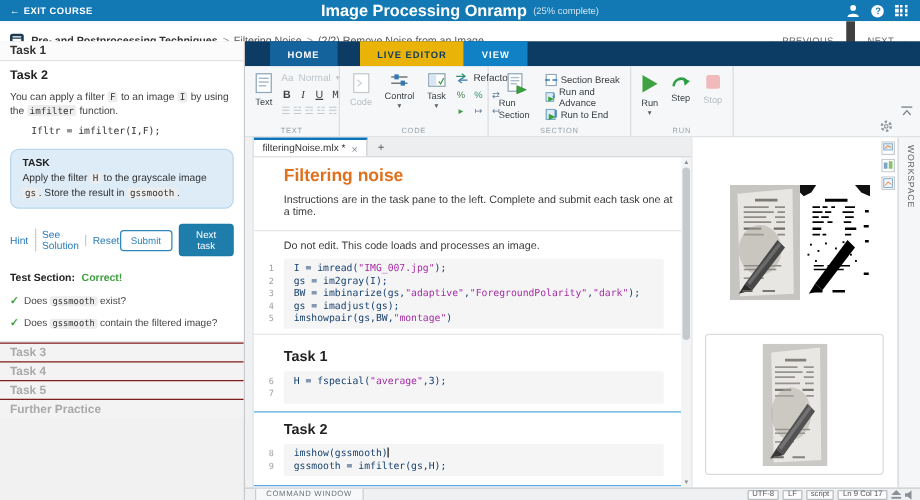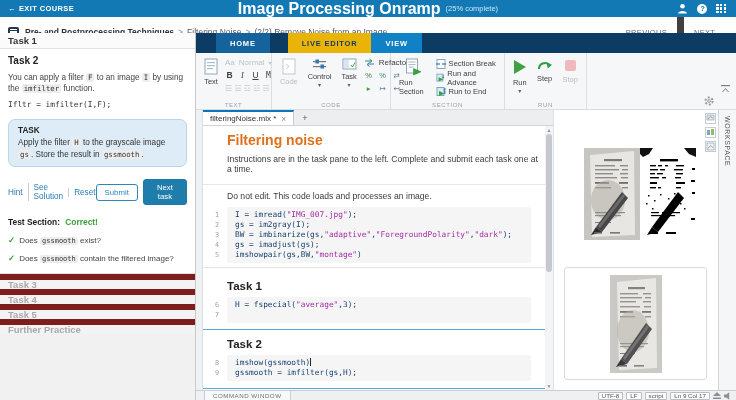--- a/index.html
+++ b/index.html
@@ -4,46 +4,46 @@
 <style>
   *{box-sizing:border-box;margin:0;padding:0}
   html,body{width:736px;height:400px;overflow:hidden}
   body{font-family:"Liberation Sans",sans-serif;background:#fff;position:relative}
   .abs{position:absolute}
 
   
   .topbar{left:0;top:0;width:736px;height:17px;background:#1279b5;color:#fff;display:flex;align-items:center}
   .exit{display:flex;align-items:center;gap:3px;font-size:7.5px;font-weight:bold;letter-spacing:.4px;padding-left:8px;cursor:pointer}
   .tb-center{position:absolute;left:0;right:0;top:0;height:17px;display:flex;align-items:center;justify-content:center;gap:5px;pointer-events:none}
-  .tb-title{font-size:16px;font-weight:bold}
+  .tb-title{font-size:13px;font-weight:bold}
   .tb-progress{font-size:7.5px;color:#cfe4f2}
   .tb-icons{margin-left:auto;display:flex;align-items:center;gap:9px;padding-right:10px}
   .help-circle{width:10px;height:10px;border-radius:50%;background:#fff;color:#1279b5;font-size:7.5px;font-weight:bold;display:flex;align-items:center;justify-content:center}
   .grid9{display:grid;grid-template-columns:repeat(3,2.4px);grid-template-rows:repeat(3,2.4px);gap:1.2px}
   .grid9 i{background:#fff}
 
   
   .crumbbar{left:0;top:17px;width:736px;height:31px;background:#fff;border-bottom:1px solid #d6d6d6;display:flex;align-items:center;font-size:8.5px;color:#555}
   .crumb-icon{width:11px;height:11px;background:#1e3a52;border-radius:2px;margin:0 6px 0 8px;display:flex;flex-direction:column;justify-content:center;gap:1.4px;align-items:center}
   .crumb-icon i{display:block;width:7px;height:1.2px;background:#fff}
   .crumb-strong{font-weight:bold;color:#333}
   .crumb-sep{margin:0 4px;color:#888}
   .pn{margin-left:auto;display:flex;align-items:center;height:100%}
   .pn .nav{font-size:7.5px;color:#666;letter-spacing:.3px;padding:0 10px;display:flex;align-items:center;gap:3px;height:100%;cursor:pointer}
   .pn .nav + .nav{border-left:7px solid #404040}
 
   
   .taskpane{left:0;top:33px;width:196px;height:367px;background:#f1f1f1;border-right:1px solid #c9c9c9;overflow:hidden}
   .tp-h{height:16px;background:#fbfbfb;border-bottom:1px solid #e0e0e0;font-size:9.5px;font-weight:bold;color:#333;display:flex;align-items:center;padding-left:8px;cursor:pointer}
-  .tp-h.dim{color:#a9a9a9;background:#f3f3f3;border-top:6px solid #7f1d1d;border-bottom:none;height:15px}
+  .tp-h.dim{color:#a9a9a9;background:#f3f3f3;border-top:1px solid #7f1d1d;border-bottom:none;height:15px}
   .task2{background:#fff;padding:6px 8px 10px;border-bottom:1px solid #e0e0e0}
   .task2 h2{font-size:10px;color:#222;margin-bottom:6px}
   .task2 p{font-size:8.2px;line-height:11px;color:#444}
   .chip{font-family:"DejaVu Sans Mono",monospace;font-size:7.4px;background:#ededed;border-radius:2px;padding:0 2px;color:#333}
-  .example{font-family:"DejaVu Sans Mono",monospace;font-size:7.8px;color:#333;margin:6px 0 0 0}
+  .example{font-family:"DejaVu Sans Mono",monospace;font-size:7.8px;color:#333;margin:6px 0 0 17px}
   .taskbox{margin-top:10px;background:#ddecf7;border:1px solid #b9d7ea;border-radius:7px;padding:6px 9px}
   .taskbox .bt{font-size:8.2px;font-weight:bold;color:#222;margin-bottom:2px}
   .taskbox p{font-size:8.2px;line-height:11.5px;color:#333}
   .actions{display:flex;align-items:center;margin-top:12px}
   .links{display:flex;align-items:center;font-size:8.2px;color:#2b7cb8}
   .links span{cursor:pointer}
   .links span + span{border-left:1px solid #ccc;margin-left:5px;padding-left:5px}
   .btn{font-size:7.8px;border-radius:3px;padding:3px 8px;cursor:pointer}
   .btn.outline{margin-left:auto;border:1px solid #2e86bd;color:#2e86bd;background:#fff}
   .btn.solid{margin-left:5px;border:1px solid #1c7aa6;background:#1f7dab;color:#fff}

